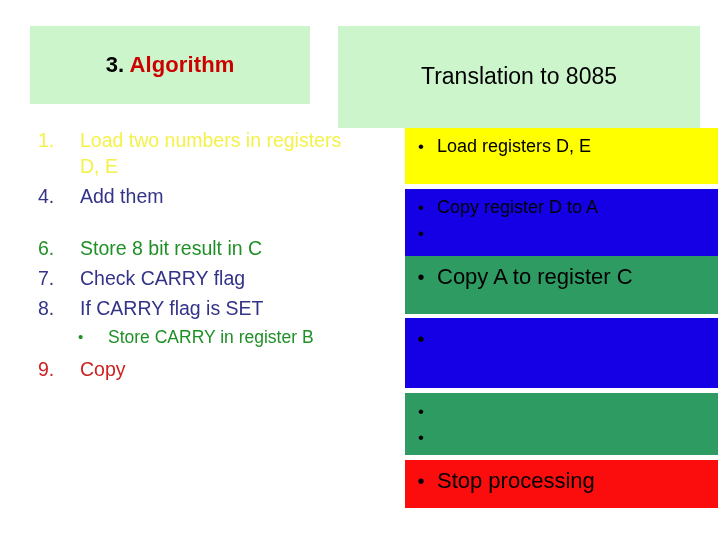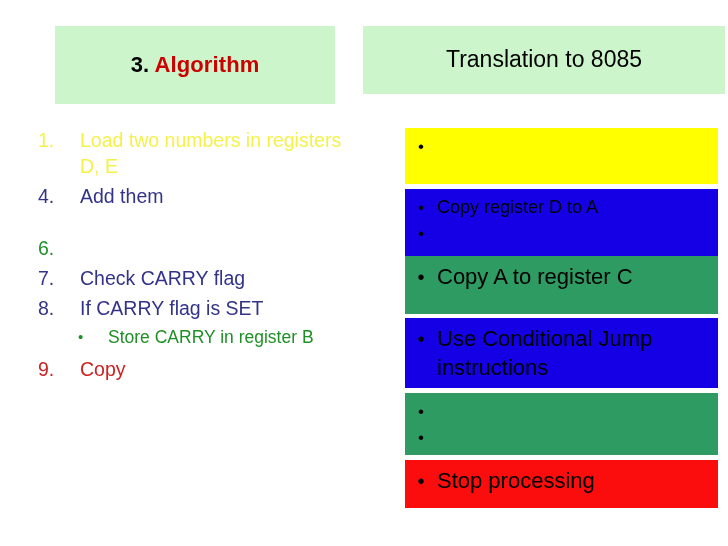--- a/index.html
+++ b/index.html
@@ -23,33 +23,32 @@
 
   
   .hdr {
     position: absolute;
     background: #ccf5cc;
     display: flex;
     align-items: center;
     justify-content: center;
     text-align: center;
     box-sizing: border-box;
-    margin-left: 25px;
   }
   #hdr-left {
     left: 30px;
     top: 26px;
     width: 280px;
     height: 78px;
   }
   #hdr-right {
     left: 338px;
     top: 26px;
     width: 362px;
-    height: 68px;
+    height: 102px;
   }
   .hdr-left-text {
     font-size: 22px;
     font-weight: bold;
     line-height: 1.15;
     letter-spacing: 0.1px;
   }
   .hdr-left-text .num { color: #000000; }
   .hdr-left-text .word { color: #cc0000; }
   .hdr-right-text {
@@ -166,20 +165,21 @@
 
     <div class="li c-navy">
       <span class="marker">4.</span>
       <span class="txt">Add them</span>
     </div>
 
     <div class="gap-a"></div>
 
     <div class="li c-green">
       <span class="marker">6.</span>
+      <span class="txt">Store 8 bit result in C</span>
     </div>
 
     <div class="li c-navy">
       <span class="marker">7.</span>
       <span class="txt">Check CARRY flag</span>
     </div>
 
     <div class="li c-navy">
       <span class="marker">8.</span>
       <span class="txt">If CARRY flag is SET</span>
@@ -195,20 +195,21 @@
       <span class="txt">Copy</span>
     </div>
 
   </div>
 
   <div id="right-bands">
 
     <div class="band bg-yellow sz-sm" style="height:56px;">
       <div class="band-row">
         <span class="bullet">•</span>
+        <span class="btxt">Load registers D, E</span>
       </div>
     </div>
 
     <div class="band bg-blue sz-sm tight" style="height:67px;">
       <div class="band-row">
         <span class="bullet">•</span>
         <span class="btxt">Copy register D to A</span>
       </div>
       <div class="band-row">
         <span class="bullet">•</span>
@@ -218,21 +219,20 @@
     <div class="band bg-green sz-lg" style="height:58px;margin-top:-4px;margin-bottom:4px;">
       <div class="band-row">
         <span class="bullet">•</span>
         <span class="btxt">Copy A to register C</span>
       </div>
     </div>
 
     <div class="band bg-blue sz-lg" style="height:70px;">
       <div class="band-row">
         <span class="bullet">•</span>
-        <span class="btxt">Use Conditional Jump instructions</span>
       </div>
     </div>
 
     <div class="band bg-green sz-sm" style="height:62px;">
       <div class="band-row">
         <span class="bullet">•</span>
       </div>
       <div class="band-row">
         <span class="bullet">•</span>
 

